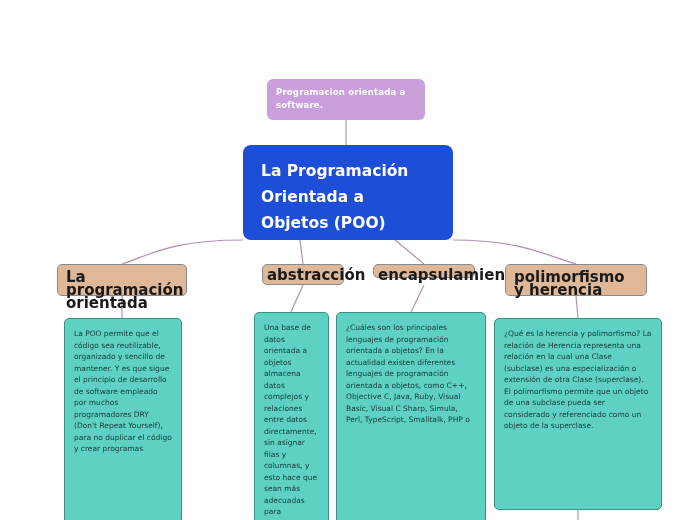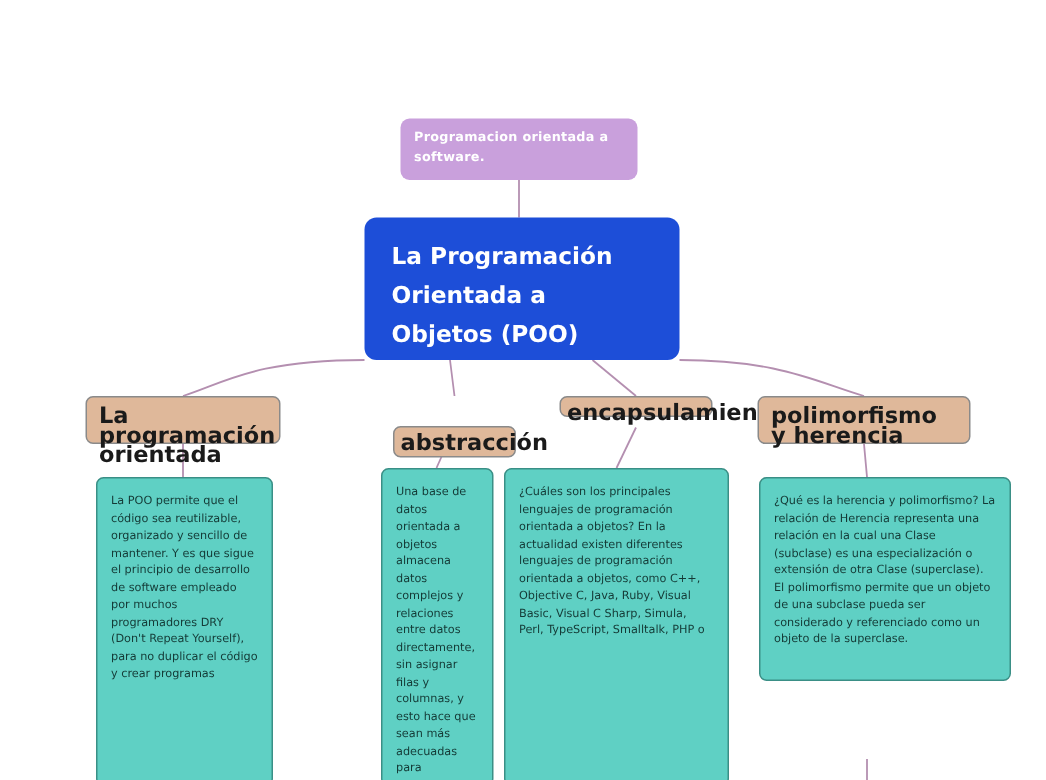--- a/index.html
+++ b/index.html
@@ -66,40 +66,40 @@
     border: 1.5px solid #8a8a8a;
     border-radius: 5px;
     color: #1a1a1a;
     font-size: 15px;
     font-weight: bold;
     line-height: 13px;
     padding: 6px 8px;
     box-sizing: border-box;
   }
   .hb1 { left: 57px;  top: 264px; width: 130px; height: 32px; }
-  .hb2 { left: 262px; top: 264px; width: 82px;  height: 21px; text-align: center; padding: 4px 4px; margin-top: 20px;}
+  .hb2 { left: 262px; top: 264px; width: 82px;  height: 21px; text-align: center; padding: 4px 4px;}
   .hb3 { left: 373px; top: 264px; width: 102px; height: 14px; text-align: center; padding: 4px 4px;}
   .hb4 { left: 505px; top: 264px; width: 142px; height: 32px; }
 
   
   .body-box {
     background: #5fd0c4;
     border: 1.5px solid #3a8f86;
     border-radius: 5px;
     color: #143a36;
     font-size: 7.5px;
     line-height: 11.5px;
     padding: 9px 9px;
     box-sizing: border-box;
     overflow: hidden;
   }
   .bb1 { left: 64px;  top: 318px; width: 118px; height: 206px; }
   .bb2 { left: 254px; top: 312px; width: 75px;  height: 212px; }
   .bb3 { left: 336px; top: 312px; width: 150px; height: 212px; }
-  .bb4 { left: 506px; top: 318px; width: 168px; height: 136px; }
+  .bb4 { left: 494px; top: 318px; width: 168px; height: 192px; }
 </style>
 </head>
 <body>
 
 <div id="canvas">
 
   <svg class="connectors" viewBox="0 0 697 520">
 
     <path d="M346 120 L346 145" stroke="#b48fb0" stroke-width="1.2" fill="none"></path>
 

